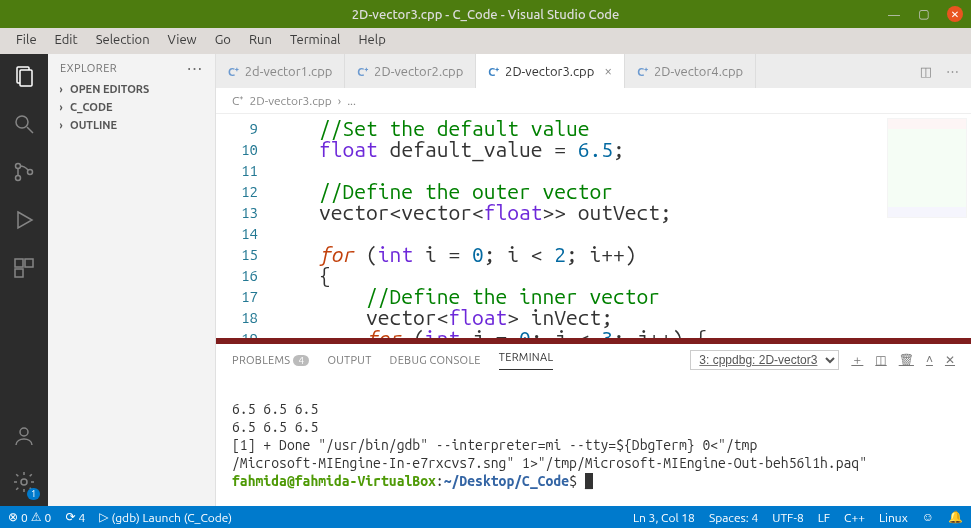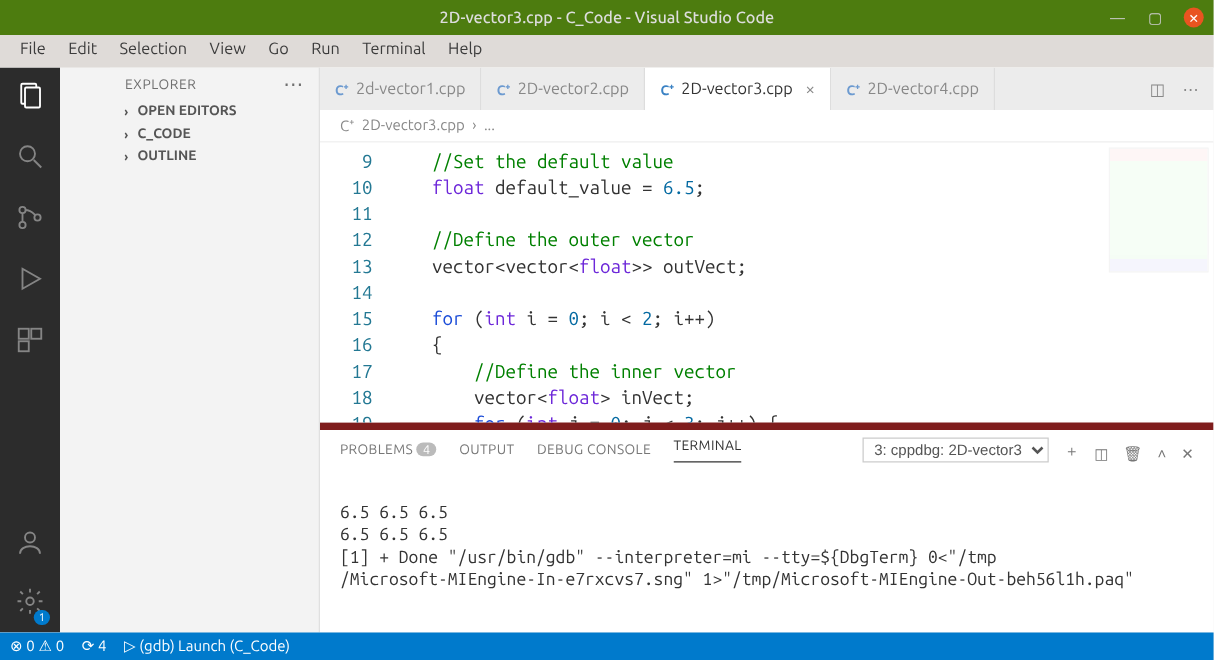--- a/index.html
+++ b/index.html
@@ -11,48 +11,48 @@
 .tb-close { width: 16px; height: 16px; border-radius: 50%; background: #e95420; display: flex; align-items: center; justify-content: center; color: #fff; font-size: 10px; }
 .menubar { background: #dfdbd8; height: 26px; display: flex; align-items: flex-start; padding: 0 8px; gap: 2px; }
 .menubar span { padding: 4px 8px; font-size: 13px; color: #3c3c3c; }
 .main { flex: 1; display: flex; overflow: hidden; }
 .activitybar { width: 48px; background: #2c2c2c; display: flex; flex-direction: column; align-items: center; padding-top: 10px; gap: 22px; color: #858585; }
 .activitybar .active { color: #fff; }
 .activitybar svg { width: 24px; height: 24px; }
 .activitybar .bottom { margin-top: auto; margin-bottom: 10px; display: flex; flex-direction: column; gap: 20px; align-items: center; }
 .badge { position: absolute; bottom: -4px; right: -4px; background: #007acc; color: #fff; border-radius: 8px; font-size: 9px; padding: 0 4px; line-height: 12px; }
 .ab-item { position: relative; }
-.sidebar { width: 168px; background: #f3f3f3; border-right: 1px solid #e0e0e0; display: flex; flex-direction: column; margin-left: 40px; }
+.sidebar { width: 168px; background: #f3f3f3; border-right: 1px solid #e0e0e0; display: flex; flex-direction: column; }
 .sb-header { display: flex; align-items: center; justify-content: space-between; padding: 8px 12px 6px; color: #6f6f6f; font-size: 11px; letter-spacing: 0.5px; }
 .sb-header .dots { font-size: 16px; line-height: 8px; }
 .sb-section { display: flex; align-items: center; gap: 4px; padding: 3px 8px; font-size: 11px; font-weight: 700; color: #555; cursor: pointer; }
 .chev { display: inline-block; transform: rotate(0deg); font-size: 10px; color: #555; width: 10px; text-align: center; }
 .editor-area { flex: 1; display: flex; flex-direction: column; background: #fff; overflow: hidden; }
 .tabs { display: flex; background: #ececec; height: 34px; align-items: stretch; }
 .tab { display: flex; align-items: center; gap: 6px; padding: 0 12px; color: #888; font-size: 13px; border-right: 1px solid #ddd; background: #ececec; }
 .tab.active { background: #fff; color: #333; }
 .tab .cpp-ico { color: #6c9ad0; font-weight: bold; font-size: 11px; }
 .tab.active .cpp-ico { color: #3b82c4; }
 .tab .close { color: #888; font-size: 14px; margin-left: 4px; }
 .tab-actions { margin-left: auto; display: flex; align-items: center; gap: 14px; padding: 0 12px; color: #888; }
 .breadcrumb { display: flex; align-items: center; gap: 6px; padding: 4px 16px; font-size: 12px; color: #888; background: #fff; border-bottom: 1px solid #eee; }
 .code-wrap { display: flex; flex: 1; overflow: hidden; position: relative; }
 .gutter { width: 56px; text-align: right; padding: 4px 14px 4px 0; color: #237893; font-family: "Ubuntu Mono","Consolas",monospace; font-size: 15px; line-height: 21px; background: #fff; }
-.code { flex: 1; padding: 4px 0; font-family: "Ubuntu Mono","Consolas",monospace; font-size: 15px; line-height: 21px; white-space: pre; color: #333; }
+.code { flex: 1; padding: 4px 0; font-family: "Ubuntu Mono","Consolas",monospace; font-size: 21px; line-height: 21px; white-space: pre; color: #333; }
 .c-com { color: #008000; }
-.c-kw { color: #1d4ed8; }
+.c-kw { color: #c2410c; font-style: italic; }
 .c-type { color: #6d28d9; }
 .c-num { color: #0369a1; }
 .minimap { position: absolute; right: 4px; top: 4px; width: 80px; height: 100px; background: linear-gradient(#fdf0f0 0 10%, #f0fdf0 10% 90%, #f0f0fd 90% 100%); opacity: 0.6; border: 1px solid #eee; }
 .panel { border-top: 6px solid #7f1d1d; background: #fff; display: flex; flex-direction: column; height: 168px; }
 .panel-tabs { display: flex; align-items: center; padding: 0 16px; height: 32px; gap: 18px; font-size: 11px; color: #777; }
 .panel-tabs .pt { letter-spacing: 0.3px; }
 .panel-tabs .pt.active { color: #333; border-bottom: 1px solid #333; padding-bottom: 6px; }
 .pt .count { background: #bbb; color: #fff; border-radius: 8px; padding: 0 5px; font-size: 10px; margin-left: 3px; }
-.panel-right { margin-left: auto; display: flex; align-items: flex-end; gap: 12px; color: #777; font-size: 12px; }
+.panel-right { margin-left: auto; display: flex; align-items: center; gap: 12px; color: #777; font-size: 12px; text-decoration: underline; }
 .panel-right select { font-size: 12px; border: 1px solid #ccc; padding: 1px 4px; background: #fff; color: #555; }
 .terminal { flex: 1; padding: 6px 16px; font-family: "Ubuntu Mono","Consolas",monospace; font-size: 14px; line-height: 18px; color: #333; overflow: hidden; }
 .t-green { color: #4e9a06; font-weight: bold; }
 .t-blue { color: #3465a4; font-weight: bold; }
 .statusbar { height: 22px; background: #007acc; color: #fff; display: flex; align-items: center; font-size: 12px; padding: 0 8px; gap: 14px; }
 .statusbar .right { margin-left: auto; display: flex; gap: 14px; align-items: center; }
 .sb-ico { display: inline-flex; align-items: center; gap: 3px; }
 </style>
 </head>
 <body>
@@ -212,22 +212,33 @@
           <span>˄</span>
           <span>✕</span>
         </div>
       </div>
       <div class="terminal" id="terminal">
           <div>&nbsp;</div>
           <div>6.5 6.5 6.5</div>
           <div>6.5 6.5 6.5</div>
           <div>[1] + Done                       "/usr/bin/gdb" --interpreter=mi --tty=${DbgTerm} 0&lt;"/tmp</div>
           <div>/Microsoft-MIEngine-In-e7rxcvs7.sng" 1&gt;"/tmp/Microsoft-MIEngine-Out-beh56l1h.paq"</div>
+          <div><span class="t-green">fahmida@fahmida-VirtualBox</span>:<span class="t-blue">~/Desktop/C_Code</span>$ <span style="background:#333;color:#333">_</span></div>
         </div>
     </div>
   </div>
 </div>
 
 <div class="statusbar">
   <span class="sb-ico">⊗ <span>0</span> ⚠ <span>0</span></span>
   <span class="sb-ico">⟳ <span>4</span></span>
   <span class="sb-ico">▷ <span>(gdb) Launch (C_Code)</span></span>
+  <div class="right">
+    <span>Ln 3, Col 18</span>
+    <span>Spaces: 4</span>
+    <span>UTF-8</span>
+    <span>LF</span>
+    <span>C++</span>
+    <span>Linux</span>
+    <span>☺</span>
+    <span>🔔</span>
+  </div>
 </div>
 
 </body></html>

